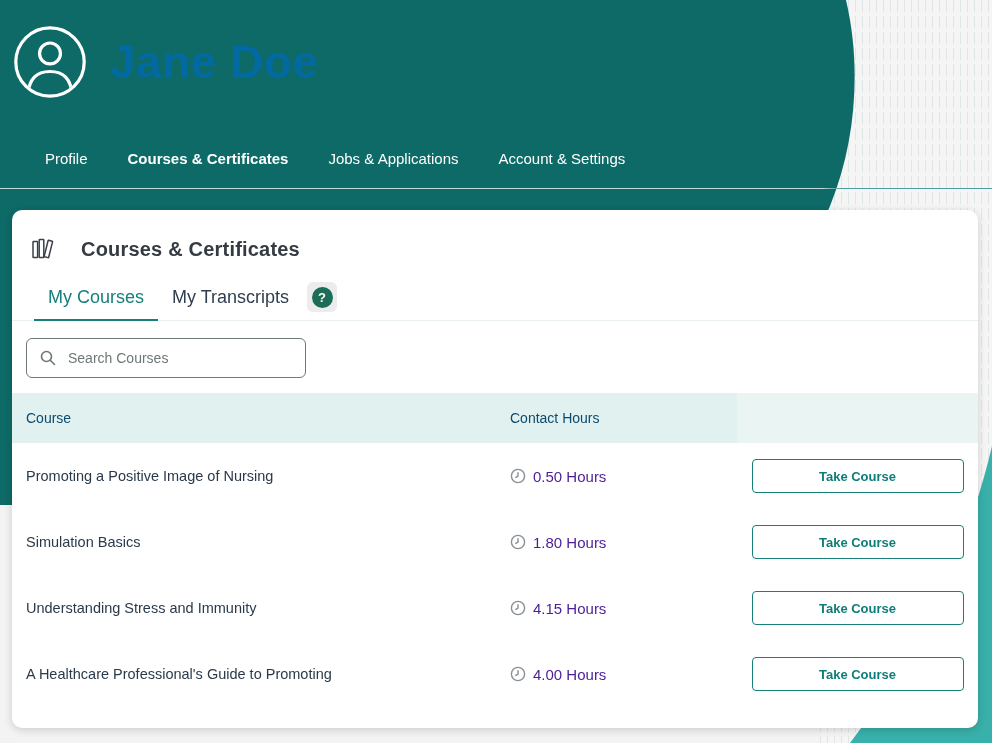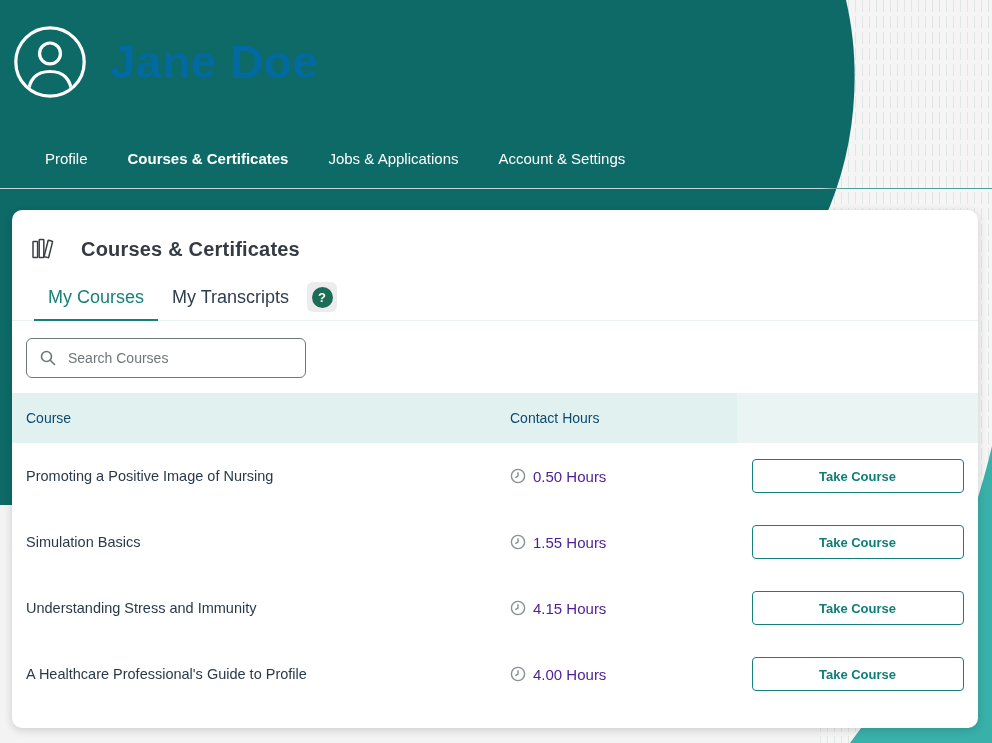--- a/index.html
+++ b/index.html
@@ -184,21 +184,21 @@
       </div>
     </div>
 
     <div class="grid-row course-row">
       <div class="course-name">Simulation Basics</div>
       <div class="hours-cell">
         <svg class="clock-icon" width="16" height="16" viewBox="0 0 16 16" aria-hidden="true">
           <circle cx="8" cy="8" r="6.6" fill="none" stroke="#8a9094" stroke-width="1.4"></circle>
           <path d="M8 4.6 V8 L5.8 9.4" fill="none" stroke="#8a9094" stroke-width="1.4" stroke-linecap="round"></path>
         </svg>
-        <span>1.55 Hours</span>
+        <span>1.80 Hours</span>
       </div>
       <div class="btn-cell">
         <button class="take-btn">Take Course</button>
       </div>
     </div>
 
     <div class="grid-row course-row">
       <div class="course-name">Understanding Stress and Immunity</div>
       <div class="hours-cell">
         <svg class="clock-icon" width="16" height="16" viewBox="0 0 16 16" aria-hidden="true">
@@ -206,21 +206,21 @@
           <path d="M8 4.6 V8 L5.8 9.4" fill="none" stroke="#8a9094" stroke-width="1.4" stroke-linecap="round"></path>
         </svg>
         <span>4.15 Hours</span>
       </div>
       <div class="btn-cell">
         <button class="take-btn">Take Course</button>
       </div>
     </div>
 
     <div class="grid-row course-row">
-      <div class="course-name">A Healthcare Professional's Guide to Profile</div>
+      <div class="course-name">A Healthcare Professional's Guide to Promoting</div>
       <div class="hours-cell">
         <svg class="clock-icon" width="16" height="16" viewBox="0 0 16 16" aria-hidden="true">
           <circle cx="8" cy="8" r="6.6" fill="none" stroke="#8a9094" stroke-width="1.4"></circle>
           <path d="M8 4.6 V8 L5.8 9.4" fill="none" stroke="#8a9094" stroke-width="1.4" stroke-linecap="round"></path>
         </svg>
         <span>4.00 Hours</span>
       </div>
       <div class="btn-cell">
         <button class="take-btn">Take Course</button>
       </div>

